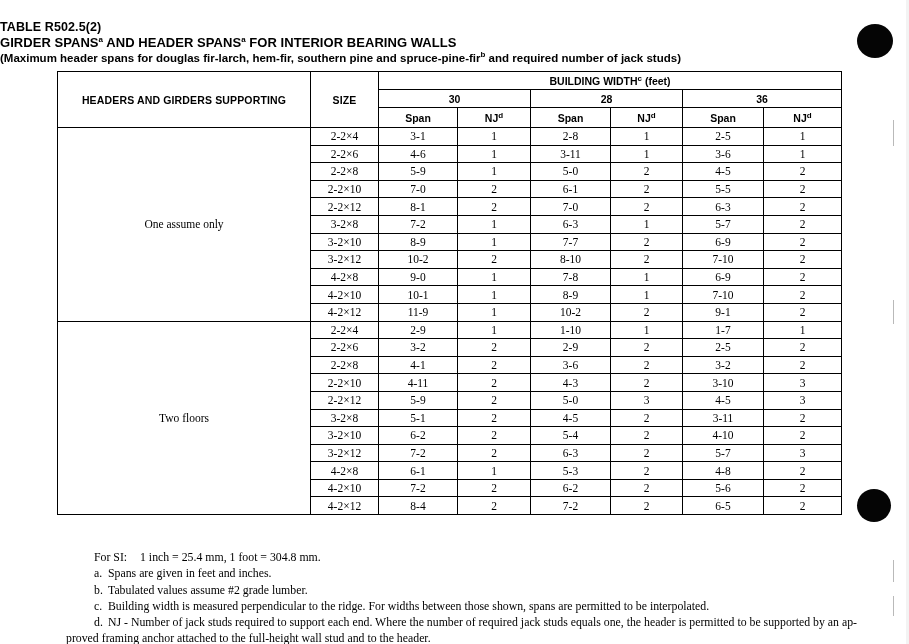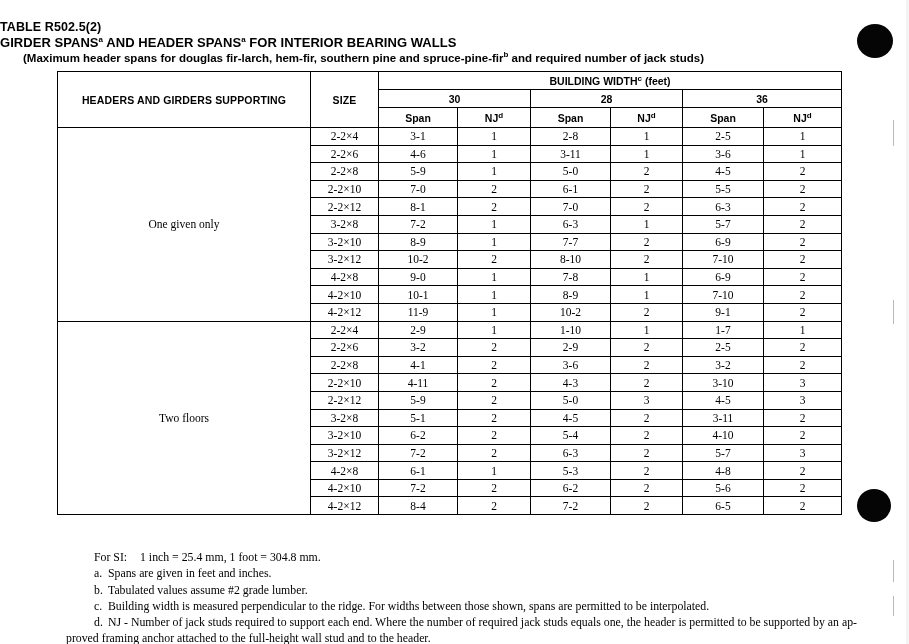--- a/index.html
+++ b/index.html
@@ -22,21 +22,21 @@
   .title-block {
     position: absolute;
     left: 0;
     top: 20px;
     width: 909px;
     font-family: "Liberation Sans", sans-serif;
     font-weight: bold;
   }
   .title-line1 { font-size: 12.5px; letter-spacing: 0.1px; line-height: 15px; }
   .title-line2 { font-size: 13px; letter-spacing: 0.05px; line-height: 16px; }
-  .title-line3 { font-size: 11.5px; letter-spacing: 0px; line-height: 15px; margin-left: 23px; }
+  .title-line3 { font-size: 11.5px; letter-spacing: 0px; line-height: 15px; }
   sup.fn {
     font-size: 8px;
     vertical-align: super;
     line-height: 0;
   }
 
   
   .table-wrap {
     position: absolute;
     left: 57px;
@@ -194,21 +194,21 @@
         <td class="hdr-sub">Span</td>
         <td class="hdr-sub"><span>NJ</span><sup class="fn">d</sup></td>
         <td class="hdr-sub">Span</td>
         <td class="hdr-sub"><span>NJ</span><sup class="fn">d</sup></td>
         <td class="hdr-sub">Span</td>
         <td class="hdr-sub"><span>NJ</span><sup class="fn">d</sup></td>
       </tr>
     </thead>
     <tbody id="table-body">
         <tr class="row-h">
-          <td rowspan="11" class="group-cell">One given only</td>
+          <td rowspan="11" class="group-cell">One assume only</td>
           <td class="size-cell">2-2×4</td>
           <td class="data-cell">3-1</td>
           <td class="nj-cell">1</td>
           <td class="data-cell">2-8</td>
           <td class="nj-cell">1</td>
           <td class="data-cell">2-5</td>
           <td class="nj-cell">1</td>
         </tr>
         <tr class="row-h">
           <td class="size-cell">2-2×6</td>

